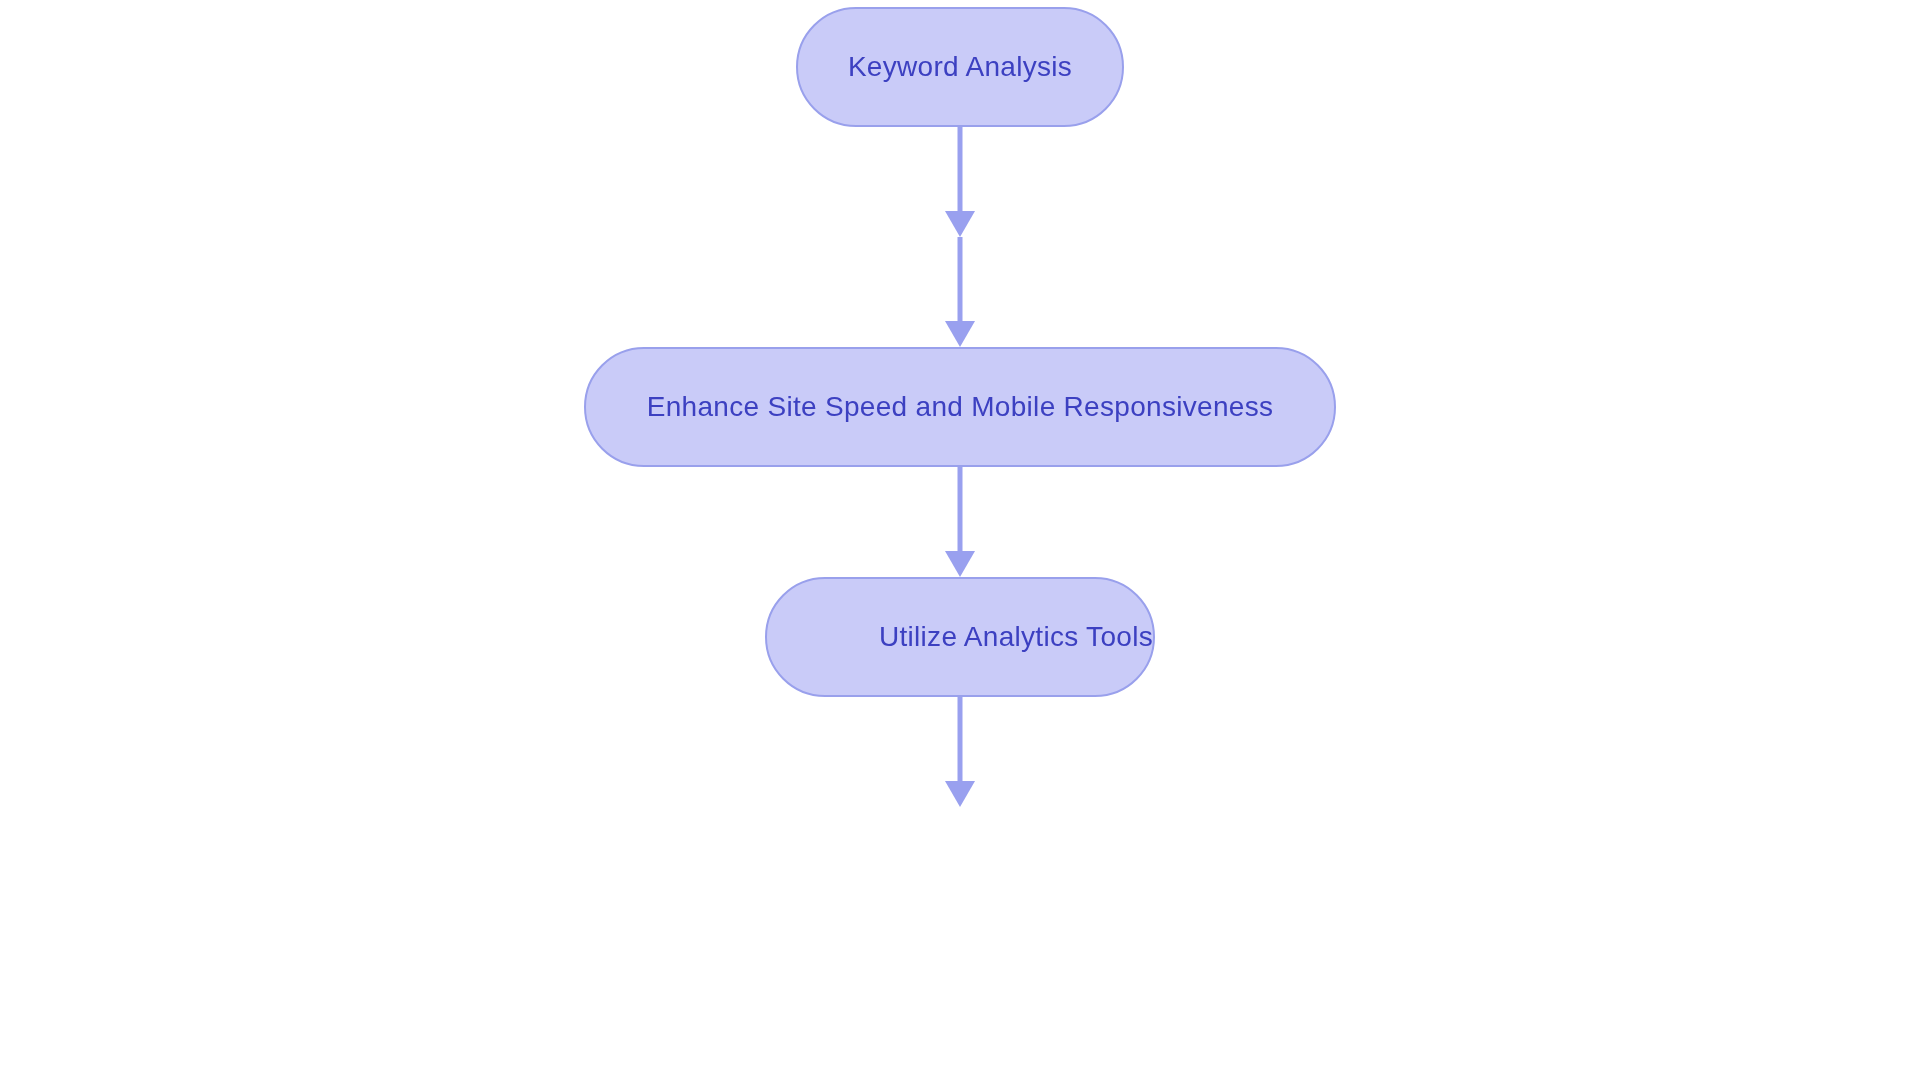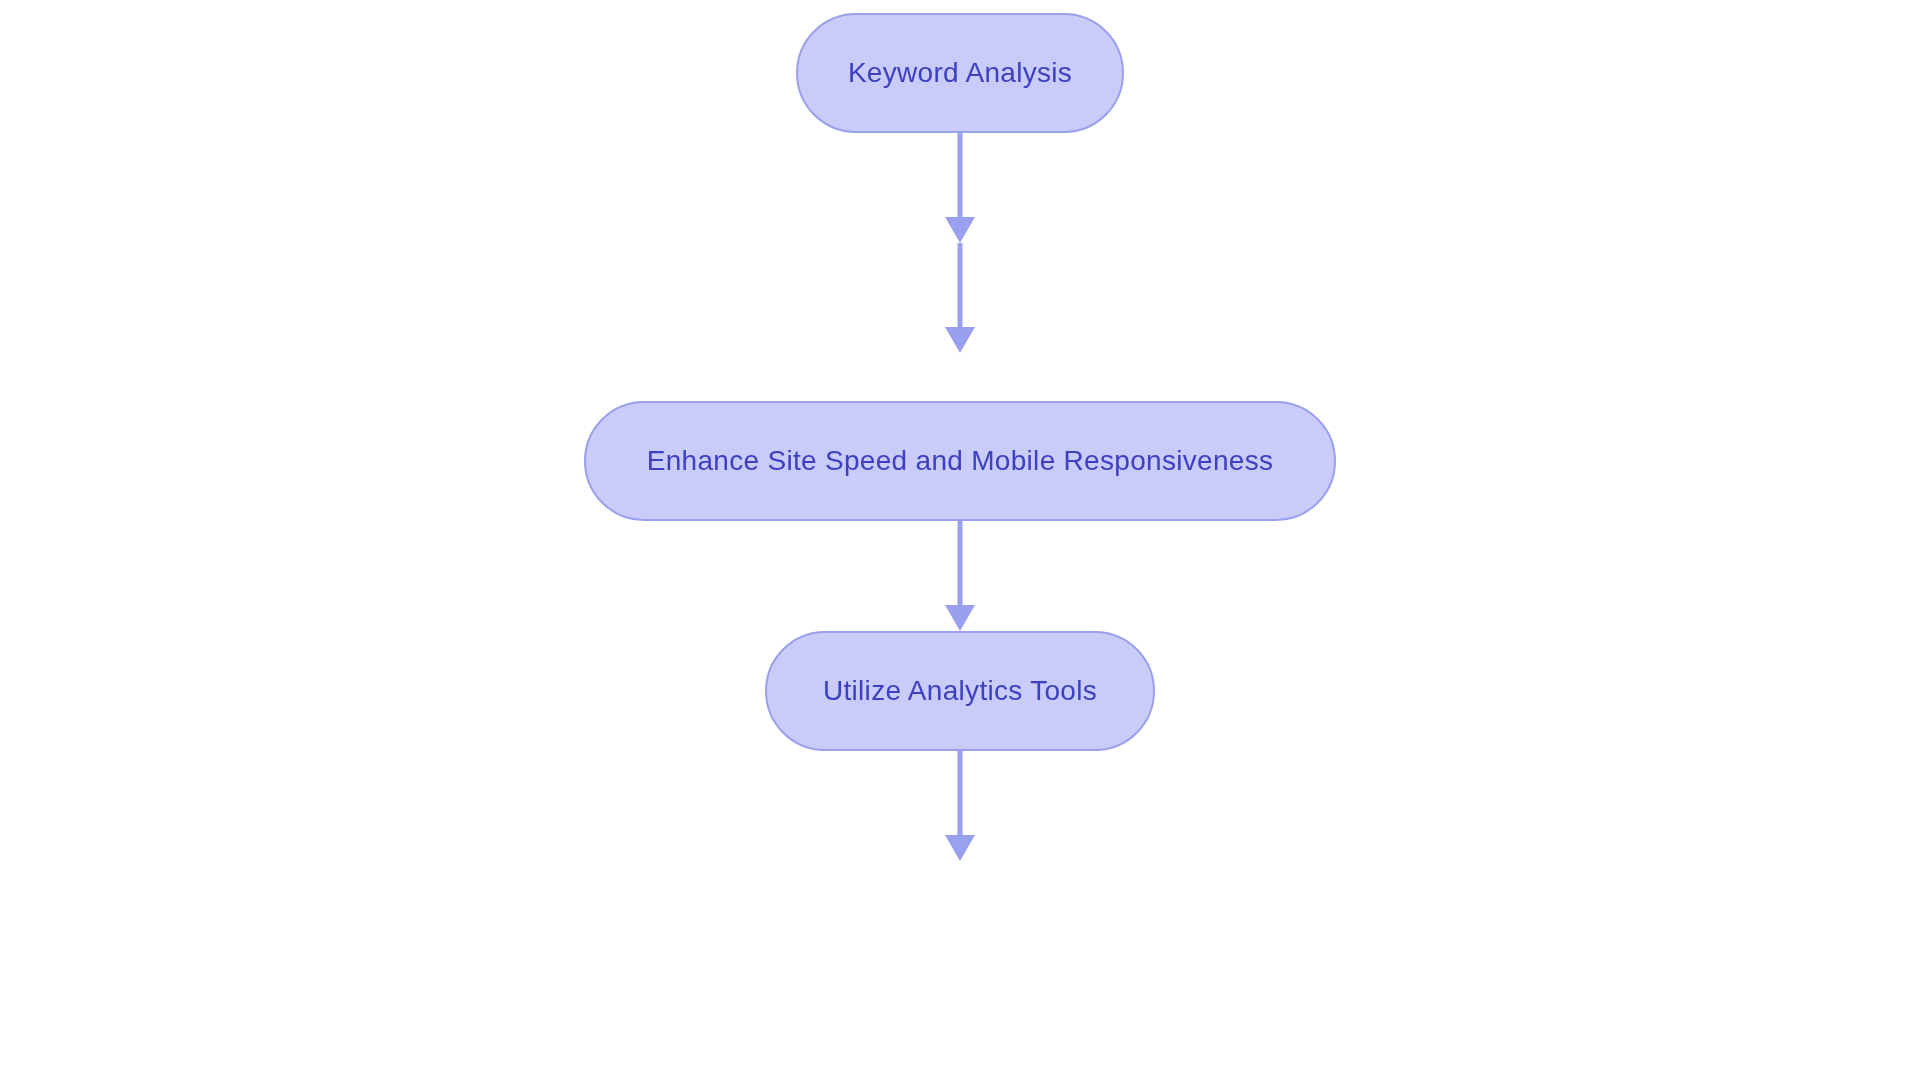--- a/index.html
+++ b/index.html
@@ -16,21 +16,21 @@
     background: var(--bg);
     overflow: hidden;
     font-family: "Liberation Sans", "DejaVu Sans", sans-serif;
   }
   .canvas {
     width: 1920px;
     height: 1083px;
     display: flex;
     flex-direction: column;
     align-items: center;
-    padding-top: 13px;
+    padding-top: 7px;
   }
   .node {
     height: 120px;
     border: 2px solid var(--node-border);
     background: var(--node-fill);
     border-radius: 60px;
     display: flex;
     align-items: center;
     justify-content: center;
     flex: 0 0 auto;
@@ -38,22 +38,22 @@
   .node .label {
     font-size: 28px;
     font-weight: 500;
     letter-spacing: 0.3px;
     color: var(--node-text);
     white-space: nowrap;
     text-align: center;
   }
   .n1 { width: 328px; }
   .n2 { width: 548px; }
-  .n3 { width: 752px; margin-top: 48px; }
-  .n4 { width: 390px; }
+  .n3 { width: 752px; }
+  .n4 { width: 390px; justify-content: flex-end; }
   .n5 { width: 698px; height: 122px; }
 
   .arrow {
     position: relative;
     width: 32px;
     height: 110px;
     flex: 0 0 auto;
   }
   .arrow .stem {
     position: absolute;

